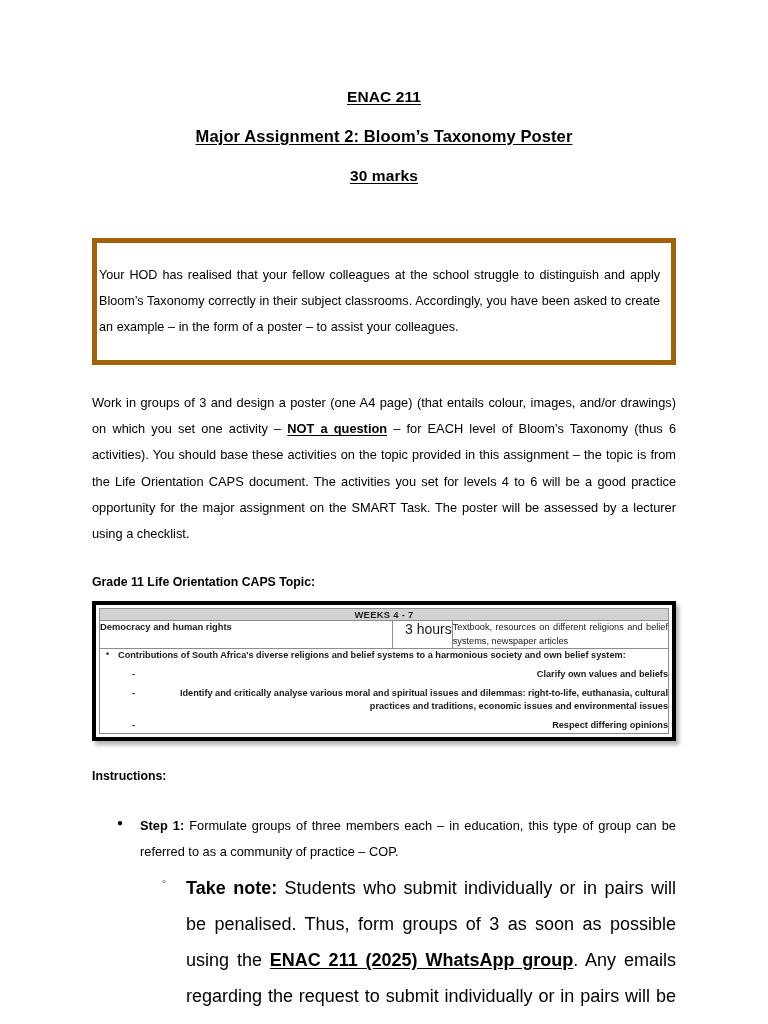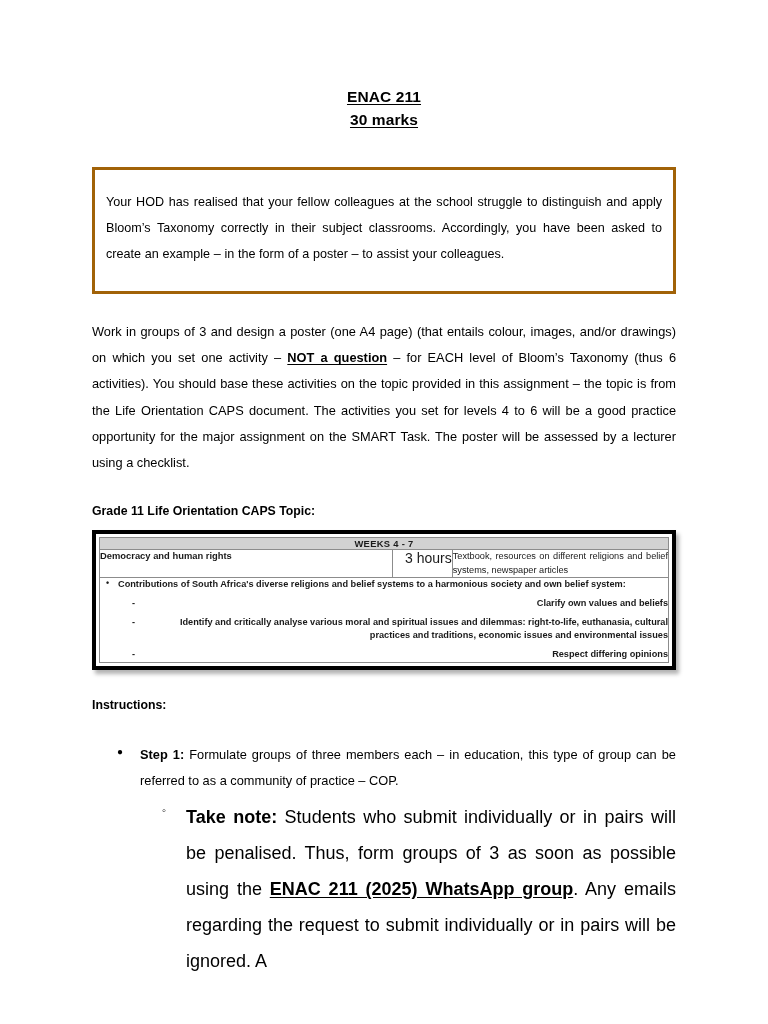--- a/index.html
+++ b/index.html
@@ -33,29 +33,29 @@
     font-size: 15.5px;
     letter-spacing: .1px;
     margin: 0;
   }
   .doc-title span.u {
     text-decoration: underline;
     text-underline-offset: 2px;
   }
   .title-1 { padding-top: 88px; }
   .title-2 { padding-top: 21px; font-size: 16.5px; }
-  .title-3 { padding-top: 5px; }
+  .title-3 { padding-top: 21px; }
 
   
   .scenario-box {
-    margin-top: 38px;
-    border: 3px solid #a16207;
+    margin-top: 53px;
+    border: 5px solid #a16207;
     box-sizing: border-box;
     height: 127px;
-    padding: 20px 11px 0 11px;
+    padding: 20px 11px 0 2px;
   }
   .scenario-text {
     font-size: 12.6px;
     line-height: 2.05;
     text-align: justify;
     margin: 0;
     word-spacing: .2px;
   }
 
   
@@ -213,20 +213,23 @@
 </style>
 </head>
 <body>
 
 <div class="page">
 
   <h1 class="doc-title title-1">
     <span class="u">ENAC 211</span>
   </h1>
 
+  <h1 class="doc-title title-2">
+    <span class="u">Major Assignment 2: Bloom’s Taxonomy Poster</span>
+  </h1>
 
   <h1 class="doc-title title-3">
     <span class="u">30 marks</span>
   </h1>
 
   <div class="scenario-box">
     <p class="scenario-text">Your HOD has realised that your fellow colleagues at the school struggle to distinguish and apply Bloom’s Taxonomy correctly in their subject classrooms. Accordingly, you have been asked to create an example – in the form of a poster – to assist your colleagues.</p>
   </div>
 
   <p class="body-para"><span>Work in groups of 3 and design a poster (one A4 page) (that entails colour, images, and/or drawings) on which you set one activity – </span><span class="u-bold">NOT a question</span><span> – for EACH level of Bloom’s Taxonomy (thus 6 activities). You should base these activities on the topic provided in this assignment – the topic is from the Life Orientation CAPS document. The activities you set for levels 4 to 6 will be a good practice opportunity for the major assignment on the SMART Task. The poster will be assessed by a lecturer using a checklist.</span></p>

